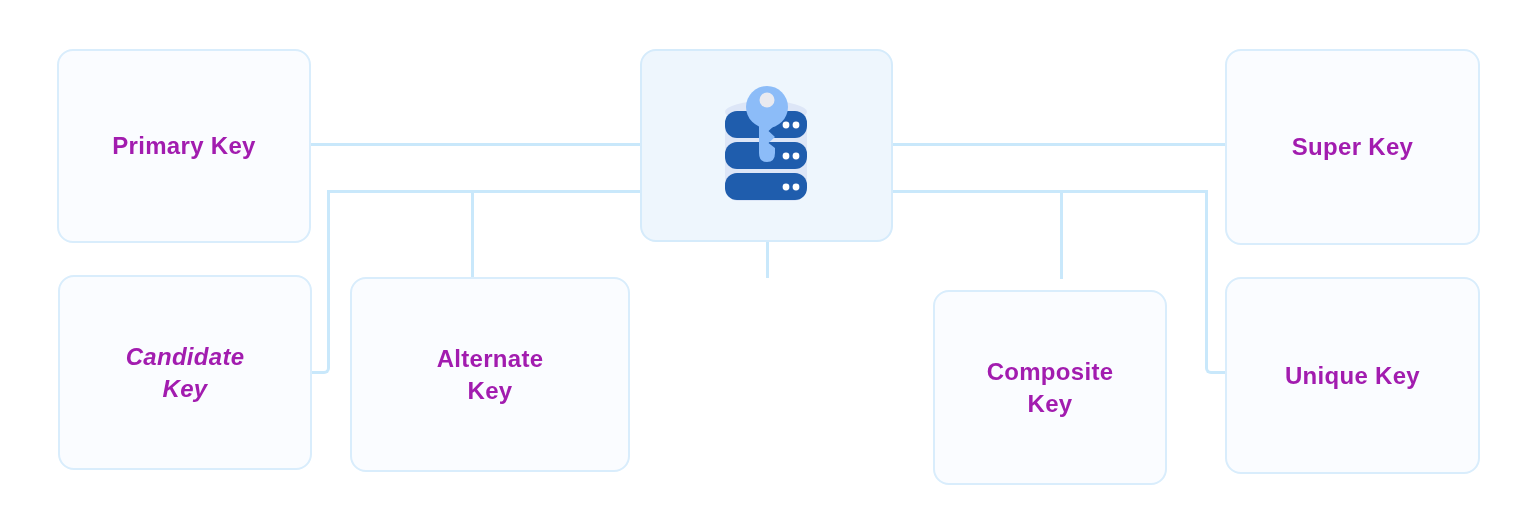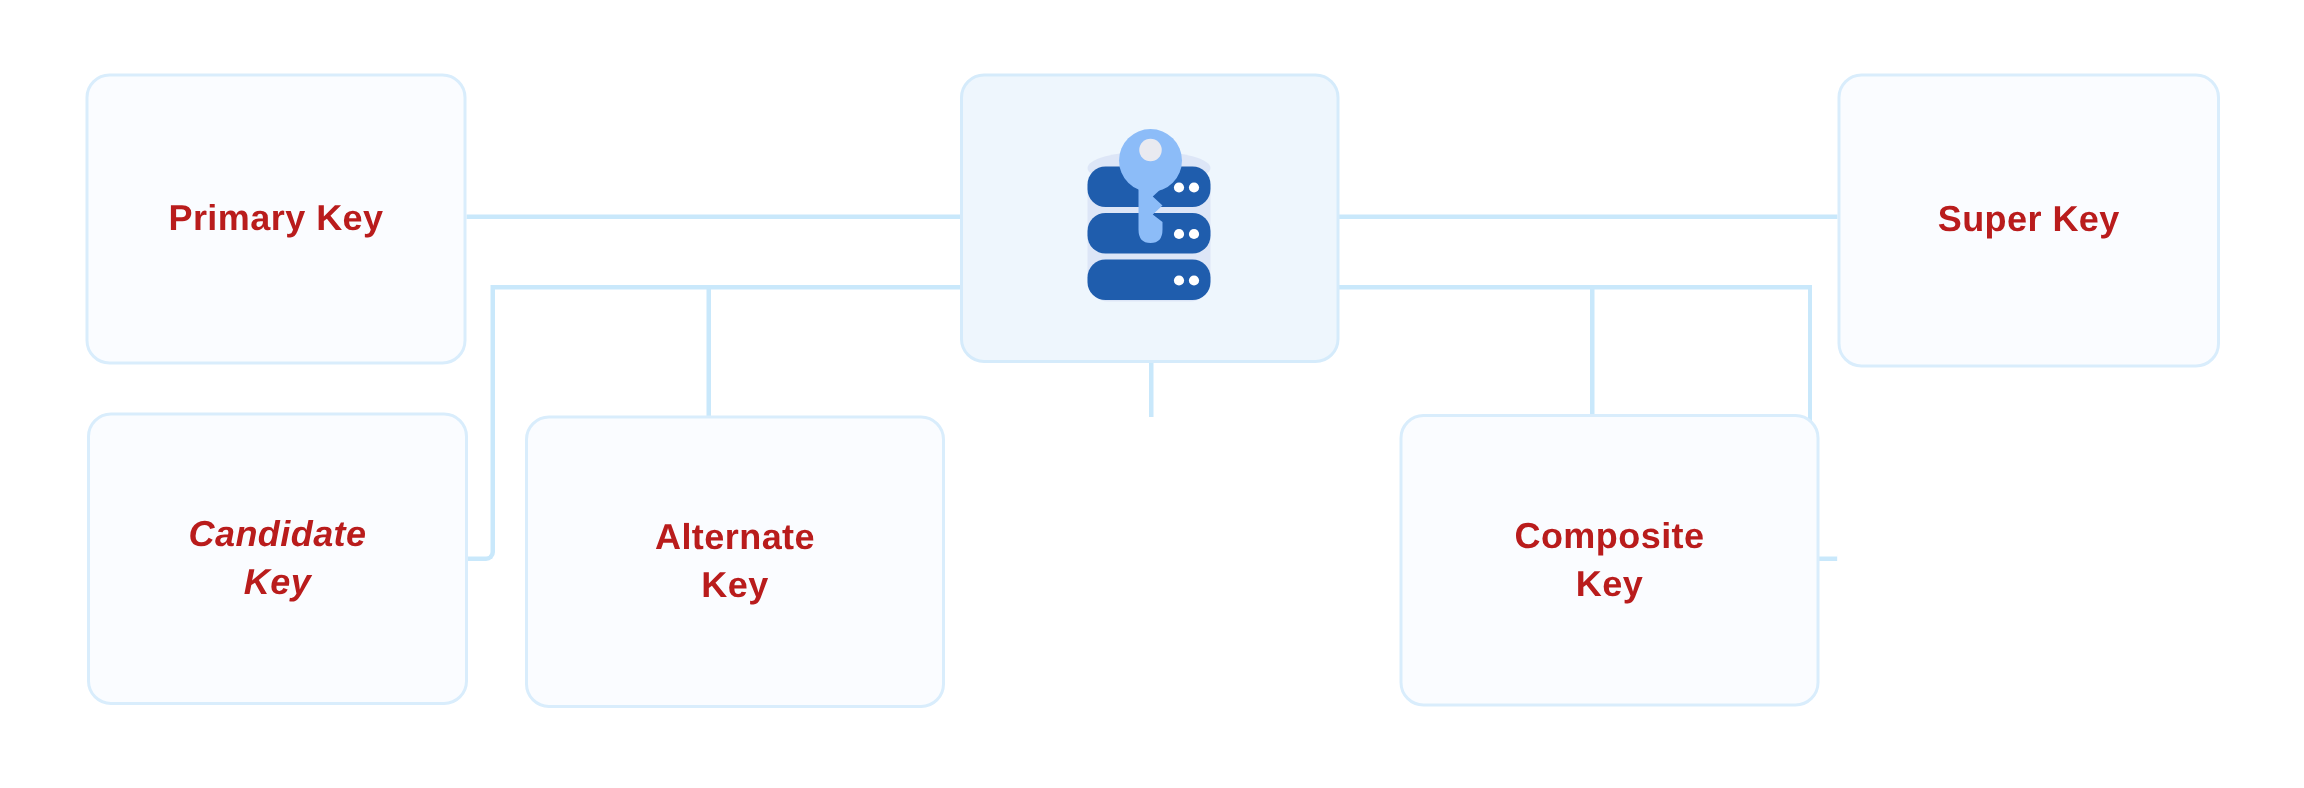--- a/index.html
+++ b/index.html
@@ -45,40 +45,40 @@
     position: absolute;
     background: #fafcff;
     border: 2px solid #d9edfc;
     border-radius: 16px;
     display: flex;
     align-items: center;
     justify-content: center;
     z-index: 2;
   }
   .node .label {
-    color: #b91c1c;
+    color: #a21caf;
     font-size: 24px;
     font-weight: 700;
     letter-spacing: 0.3px;
     line-height: 1.3;
     text-align: center;
     white-space: pre-line;
   }
   #node-center {
     background: #eef6fd;
     border-color: #d5ebfb;
   }
 
   #node-primary   { left: 57px;   top: 49px;  width: 254px; height: 194px; }
   #node-center    { left: 640px;  top: 49px;  width: 253px; height: 193px; }
   #node-super     { left: 1225px; top: 49px;  width: 255px; height: 196px; justify-content: center; }
   #node-candidate { left: 58px;   top: 275px; width: 254px; height: 195px; font-style: italic; }
   #node-alternate { left: 350px;  top: 277px; width: 280px; height: 195px; }
   #node-foreign   { left: 638px;  top: 277px; width: 255px; height: 195px; }
-  #node-composite { left: 933px;  top: 276px; width: 280px; height: 195px; }
+  #node-composite { left: 933px;  top: 290px; width: 234px; height: 195px; }
   #node-unique    { left: 1225px; top: 277px; width: 255px; height: 197px; }
 </style>
 </head>
 <body>
 
 <div class="canvas">
 
   <div class="line" id="conn-top-h"></div>
   <div class="line" id="conn-bus"></div>
   <div class="elbow right-down" id="conn-candidate"></div>
@@ -130,14 +130,17 @@
     <span class="label">Alternate
 Key</span>
   </div>
 
 
   <div class="node" id="node-composite">
     <span class="label">Composite
 Key</span>
   </div>
 
+  <div class="node" id="node-unique">
+    <span class="label">Unique Key</span>
+  </div>
 
 </div>
 
 </body></html>

